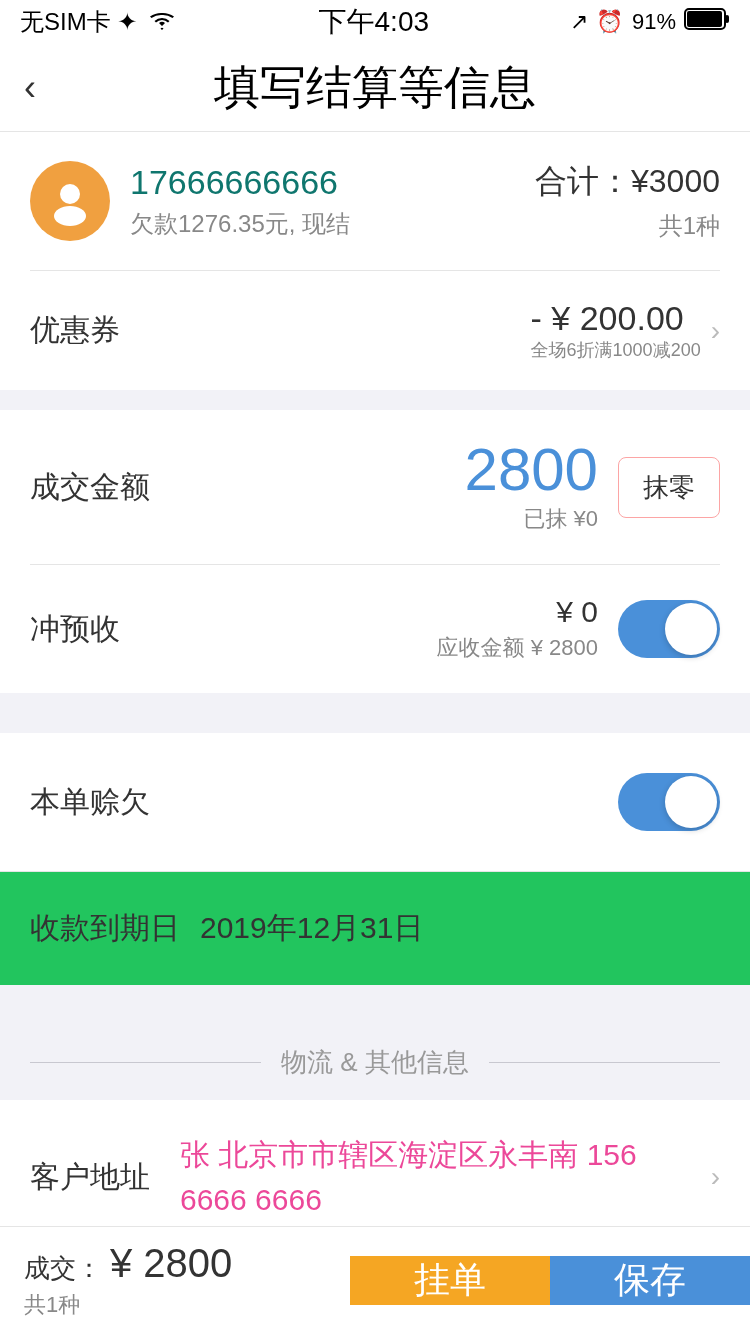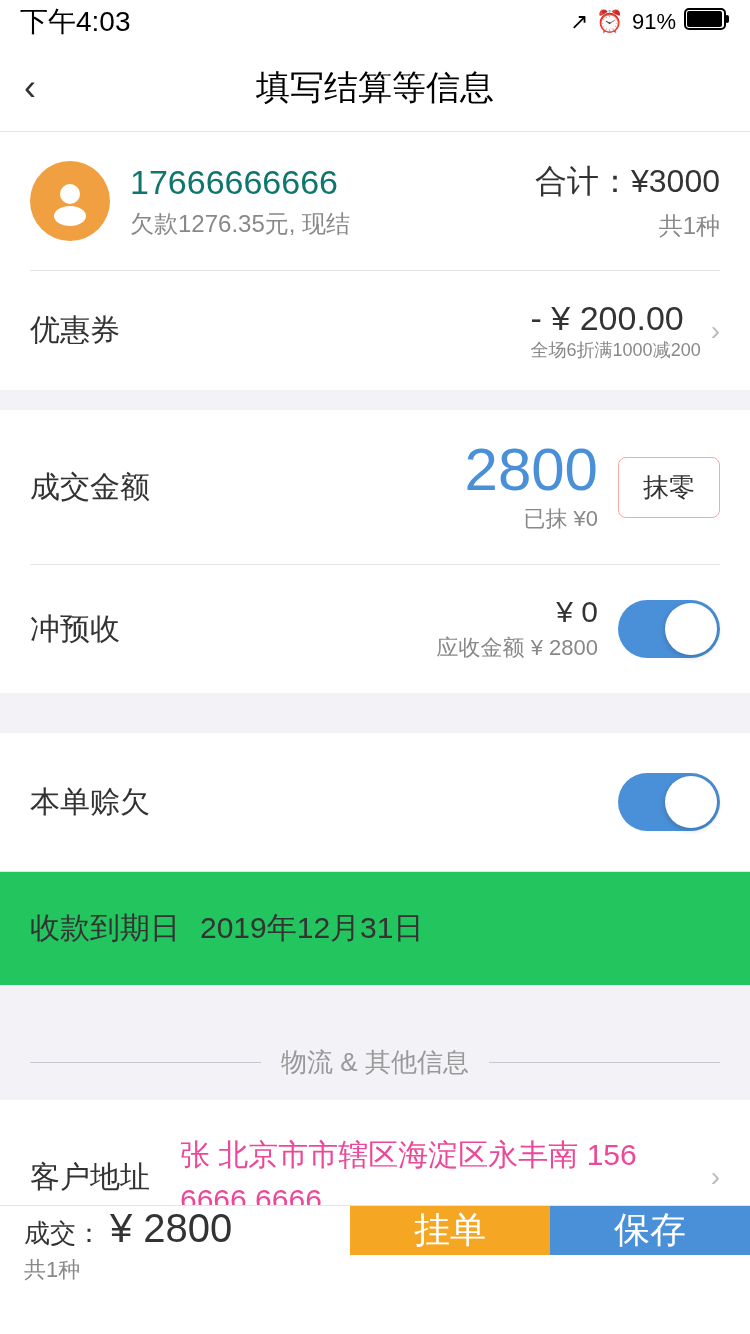--- a/index.html
+++ b/index.html
@@ -39,21 +39,21 @@
       border-bottom: 1px solid #e5e5e5;
     }
     .nav-back {
       position: absolute;
       left: 24px;
       font-size: 36px;
       color: #333;
       cursor: pointer;
     }
     .nav-title {
-      font-size: 34px;
+      font-size: 46px;
       font-weight: 500;
       color: #000;
     }
 
     
     .section {
       background: #fff;
       margin-bottom: 20px;
     }
 
@@ -223,24 +223,24 @@
     }
     .address-label { font-size: 30px; color: #333; flex-shrink: 0; margin-right: 30px; }
     .address-content { flex: 1; font-size: 30px; color: #ec4899; line-height: 1.5; }
 
     
     .bottom-bar {
       position: fixed;
       bottom: 0;
       left: 0;
       width: 750px;
-      height: 129px;
-      background: #fff;
-      display: flex;
-      align-items: flex-start;
+      height: 108px;
+      background: #fff;
+      display: flex;
+      align-items: center;
       border-top: 1px solid #e5e5e5;
     }
     .bottom-summary {
       flex: 1;
       display: flex;
       flex-direction: column;
       justify-content: center;
       padding: 0 24px;
     }
     .bottom-deal { font-size: 26px; color: #333; display: flex; align-items: baseline; gap: 8px; }
@@ -270,20 +270,28 @@
       border: none;
     }
 
     
     .content { padding-bottom: 108px; }
   </style>
 </head>
 <body>
 
 <div class="status-bar">
+  <div class="status-left">
+    <span>无SIM卡 ✦</span>
+    <span>
+      <svg width="30" height="22" viewBox="0 0 30 22">
+          <path d="M15 18l3-3a4.5 4.5 0 00-6 0l3 3zm0 4l1.5-1.5a2 2 0 00-3 0L15 22zm-7.5-9l1.5 1.5A9 9 0 0115 12a9 9 0 016 2.5L22.5 13A12 12 0 0015 10a12 12 0 00-7.5 3zm-4.5-4.5L4.5 10A16.5 16.5 0 0115 7a16.5 16.5 0 0110.5 3L27 8.5A19.5 19.5 0 0015 5 19.5 19.5 0 003 8.5z" fill="#000"></path>
+        </svg>
+    </span>
+  </div>
   <div class="status-center">下午4:03</div>
   <div class="status-right">
     <span>↗</span>
     <span>⏰</span>
     <span>91%</span>
     <span>
       <svg width="46" height="22" viewBox="0 0 46 22">
           <rect x="1" y="1" width="40" height="20" rx="4" ry="4" fill="none" stroke="#000" stroke-width="2"></rect>
           <rect x="41" y="7" width="4" height="8" rx="2" fill="#000"></rect>
           <rect x="3" y="3" width="35" height="16" rx="2" fill="#000"></rect>

